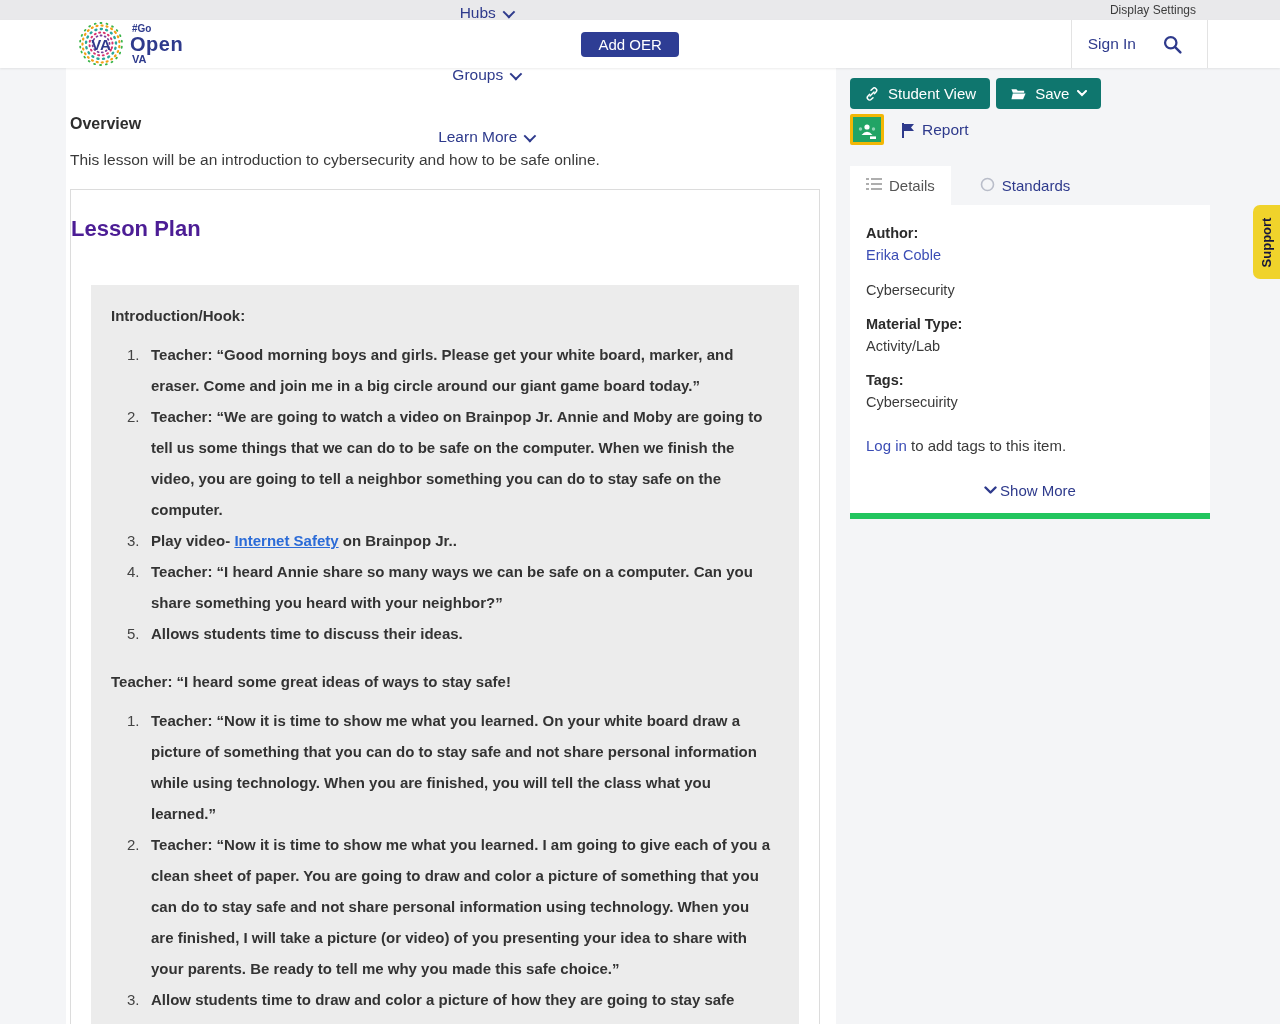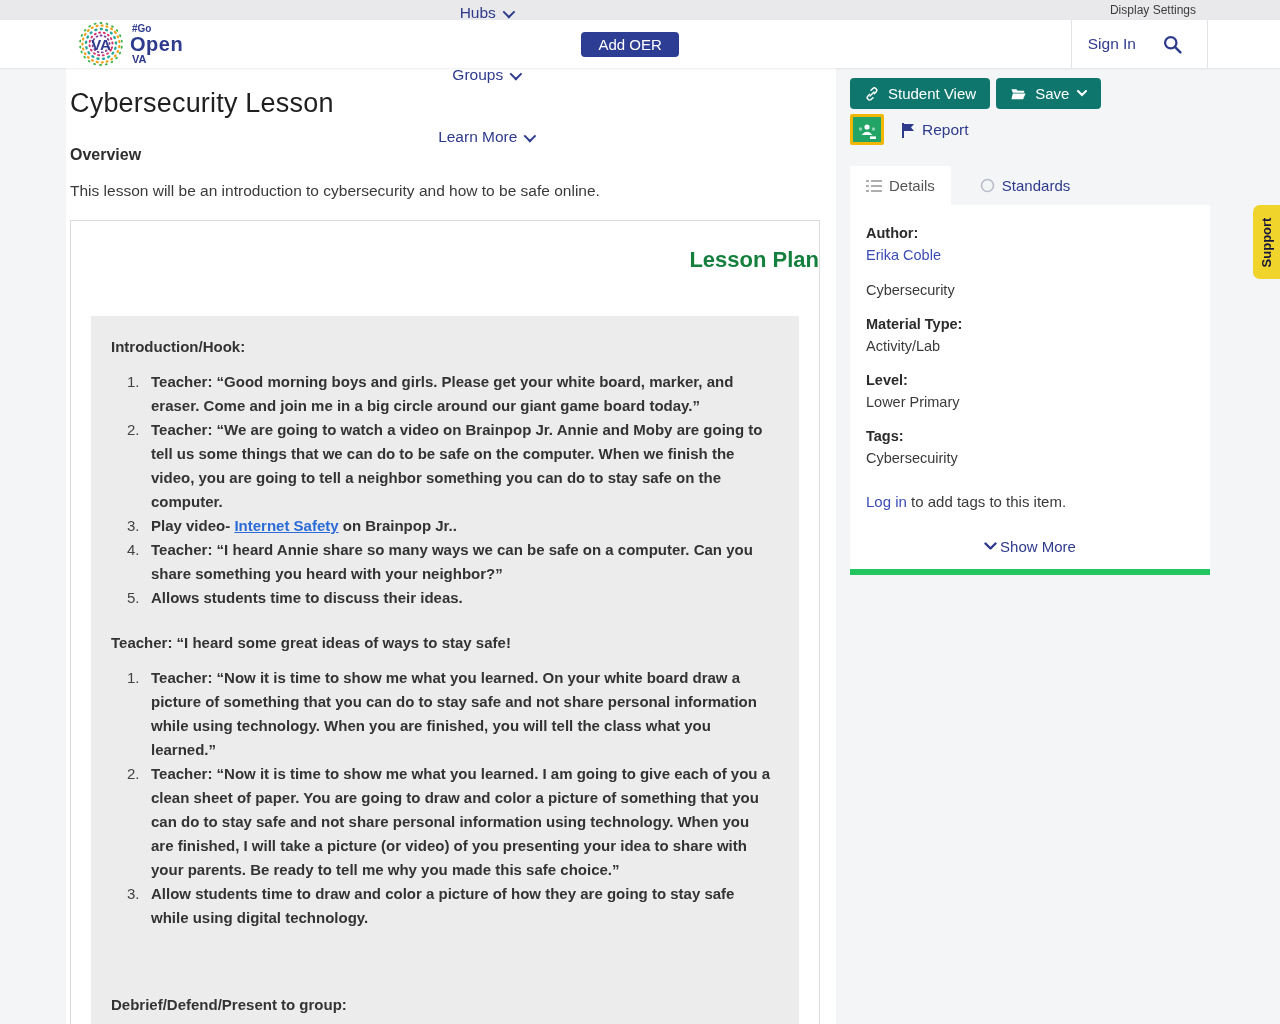--- a/index.html
+++ b/index.html
@@ -30,39 +30,39 @@
   .content { display:flex; align-items:flex-start; }
   .col-left { width:770px; margin-left:66px; background:#fff; min-height:944px; padding:20px 16px 0 4px; }
   .col-right { width:360px; margin-left:14px; padding-top:10px; }
 
   h1.page-title { font-size:27px; font-weight:500; color:#1f1f1f; letter-spacing:.2px; }
   .overview-h { font-size:16px; font-weight:bold; color:#2e2e2e; margin-top:27px; }
   .overview-p { font-size:15.5px; color:#3a3a3a; margin-top:18px; }
 
   
   .lesson-card { margin-top:20px; border:1px solid #dcdcdc; background:#fff; }
-  .lesson-card h2 { text-align:right; font-size:22px; font-weight:bold; color:#15803d; padding:26px 0 0; }
+  .lesson-card h2 { text-align:left; font-size:22px; font-weight:bold; color:#4c1d95; padding:26px 0 0; }
   .graybox { background:#ececec; margin:43px 20px 0 20px; padding:22px 28px 40px 20px; font-size:15px; color:#333; }
   .graybox .sec-h { font-weight:bold; margin-bottom:15px; }
   .graybox ol { list-style:none; counter-reset:n; margin:0 0 14px 0; }
-  .graybox ol li { counter-increment:n; font-weight:bold; line-height:24px; padding-left:40px; position:relative; }
+  .graybox ol li { counter-increment:n; font-weight:bold; line-height:31px; padding-left:40px; position:relative; }
   .graybox ol li::before { content:counter(n) "."; position:absolute; left:16px; font-weight:normal; color:#444; }
   .graybox .midp { font-weight:bold; margin:24px 0 15px; }
   .graybox .spacer { height:52px; }
   .graybox a.inline-link { color:#2b6bd7; text-decoration:underline; font-weight:bold; }
 
   
   .actions-row { display:flex; gap:6px; }
   .btn-primary { background:#0f766e; color:#fff; border:none; border-radius:4px; font-size:15px; padding:7px 14px; display:flex; align-items:center; gap:8px; cursor:pointer; font-family:inherit; }
   .row2 { display:flex; align-items:center; gap:17px; margin-top:5px; }
   .gc-icon { width:34px; height:31px; border:3px solid #f2b705; background:#21a465; border-radius:2px; display:flex; align-items:center; justify-content:center; cursor:pointer; }
   .report-link { display:flex; align-items:center; gap:6px; color:#2e3a8c; font-size:15.5px; cursor:pointer; }
 
   .tabs { display:flex; margin-top:21px; }
-  .tab { display:flex; align-items:center; gap:7px; font-size:15px; padding:11px 16px; cursor:pointer; }
+  .tab { display:flex; gap:7px; font-size:15px; padding:11px 16px; cursor:pointer; }
   .tab.active { background:#fff; color:#555; }
   .tab.inactive { color:#2e3a8c; margin-left:13px; }
 
   .details-panel { background:#fff; border-bottom:6px solid #22c55e; padding:20px 16px 14px; }
   .dfield { margin-bottom:17px; }
   .dfield .dlabel { font-weight:bold; font-size:14.5px; color:#2b2b2b; display:block; margin-bottom:5px; }
   .dfield .dvalue { font-size:14.5px; color:#3a3a3a; }
   .dfield .dvalue.link { color:#3b4db5; cursor:pointer; }
   .login-line { font-size:15px; color:#3a3a3a; margin:26px 0 28px; }
   .login-line a { color:#3b4db5; text-decoration:none; cursor:pointer; }
@@ -130,21 +130,20 @@
         <line x1="15" y1="15" x2="21" y2="21" stroke="#2e3a8c" stroke-width="2.8" stroke-linecap="round"></line>
       </svg>
     </button>
     <div class="vdiv"></div>
   </div>
 </div>
 
 <div class="content">
 
   <div class="col-left">
-    <h1 class="page-title">Cybersecurity Lesson</h1>
     <div class="overview-h">Overview</div>
     <p class="overview-p">This lesson will be an introduction to cybersecurity and how to be safe online.</p>
 
     <div class="lesson-card">
       <h2>Lesson Plan</h2>
       <div class="graybox">
         <p class="sec-h">Introduction/Hook:</p>
         <ol id="list1">
             <li>Teacher: “Good morning boys and girls. Please get your white board, marker, and eraser. Come and join me in a big circle around our giant game board today.”</li>
             <li>Teacher: “We are going to watch a video on Brainpop Jr. Annie and Moby are going to tell us some things that we can do to be safe on the computer. When we finish the video, you are going to tell a neighbor something you can do to stay safe on the computer.</li>
@@ -226,21 +225,20 @@
         </svg>
         <span>Standards</span>
       </div>
     </div>
 
     <div class="details-panel">
       <div id="dfields">
           <div class="dfield"><span class="dlabel">Author:</span><span class="dvalue link">Erika Coble</span></div>
           <div class="dfield"><span class="dvalue">Cybersecurity</span></div>
           <div class="dfield"><span class="dlabel">Material Type:</span><span class="dvalue">Activity/Lab</span></div>
-          <div class="dfield"><span class="dlabel">Level:</span><span class="dvalue">Lower Primary</span></div>
           <div class="dfield"><span class="dlabel">Tags:</span><span class="dvalue">Cybersecuirity</span></div>
         </div>
       <p class="login-line"><a>Log in</a><span> to add tags to this item.</span></p>
       <div class="show-more">
         <svg width="13" height="9" viewBox="0 0 13 9">
           <path d="M1.5 1.5 l5 5 5-5" stroke="#2e3a8c" stroke-width="2.4" fill="none" stroke-linecap="round" stroke-linejoin="round"></path>
         </svg>
         <span>Show More</span>
       </div>
     </div>

